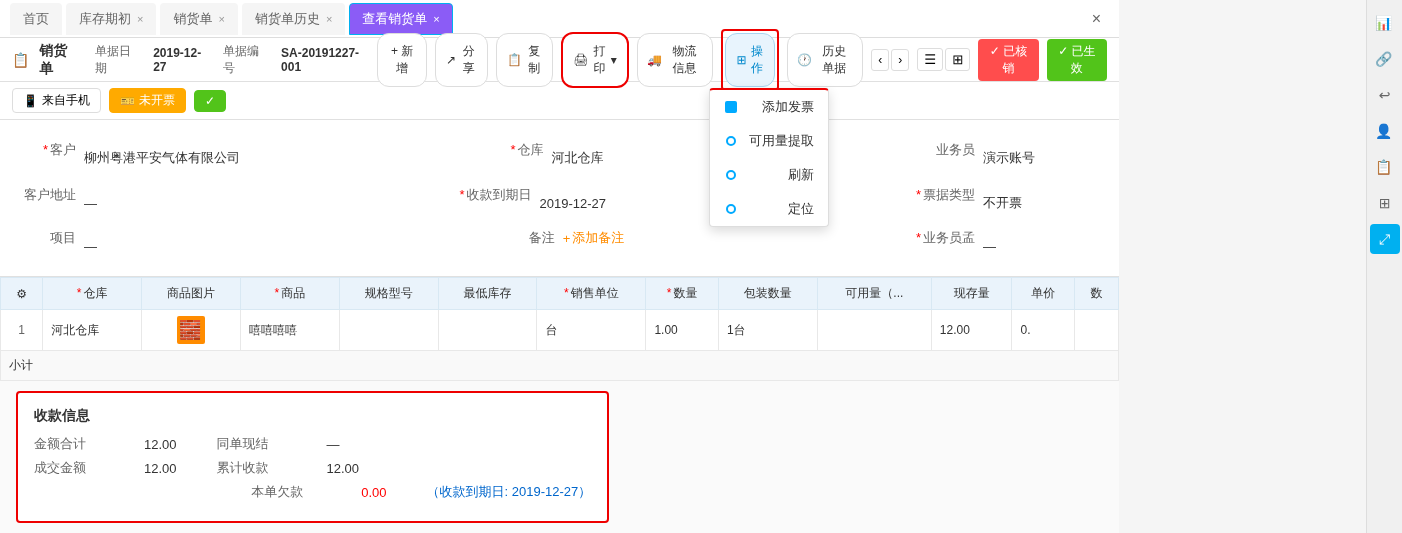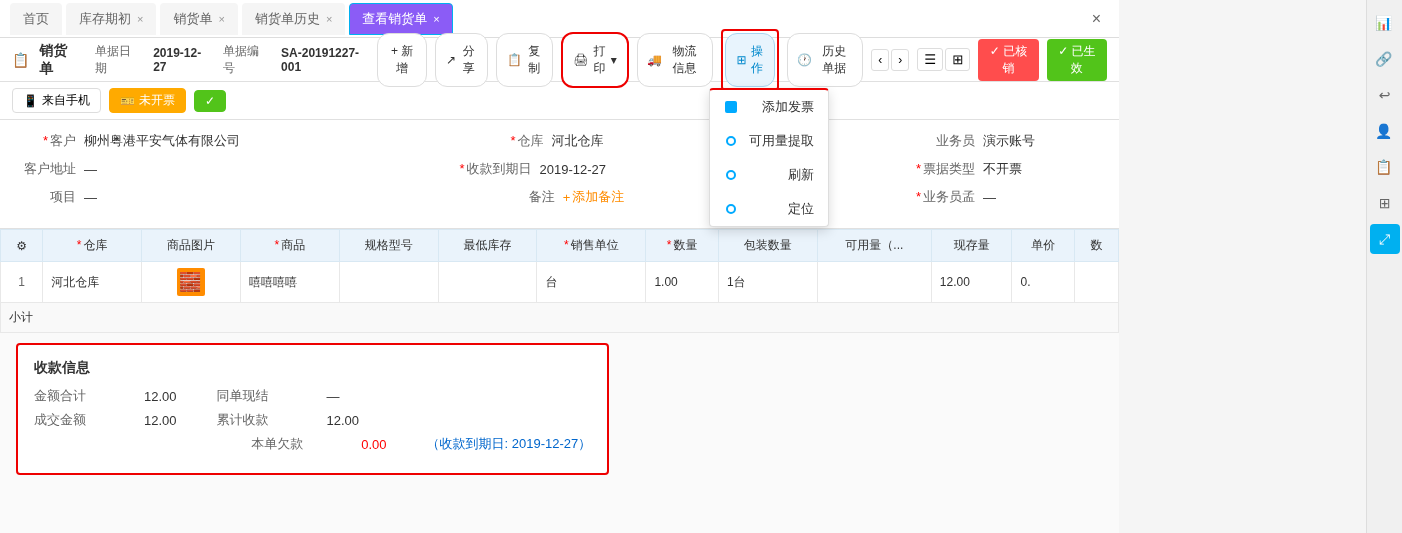--- a/index.html
+++ b/index.html
@@ -50,21 +50,21 @@
     .btn-action {
       display: flex; align-items: center; gap: 4px; padding: 3px 10px;
       border: 1px solid #ddd; border-radius: 4px; cursor: pointer; background: #fff; font-size: 12px;
     }
 
     
     .form-area { background: #fff; padding: 12px 16px; border-bottom: 1px solid #e0e0e0; }
     .form-row { display: flex; align-items: center; gap: 8px; margin-bottom: 10px; }
     .form-label { color: #666; min-width: 60px; text-align: right; }
     .form-label.required::before { content: '*'; color: #f00; margin-right: 2px; }
-    .form-value { color: #333; min-width: 120px; }
+    .form-value { color: #333; min-width: 120px; margin-top: 17px; }
     .form-divider { flex: 1; }
     .add-note { color: #ff8c00; cursor: pointer; display: flex; align-items: center; gap: 2px; }
     .add-note::before { content: '+'; }
 
     
     .table-container { background: #fff; overflow-x: auto; }
     table { width: 100%; border-collapse: collapse; font-size: 12px; }
     thead tr { background: #eaf3fb; }
     th { padding: 7px 8px; border: 1px solid #d8e8f3; font-weight: normal; color: #333; white-space: nowrap; }
     th .required { color: #f00; margin-right: 2px; }

